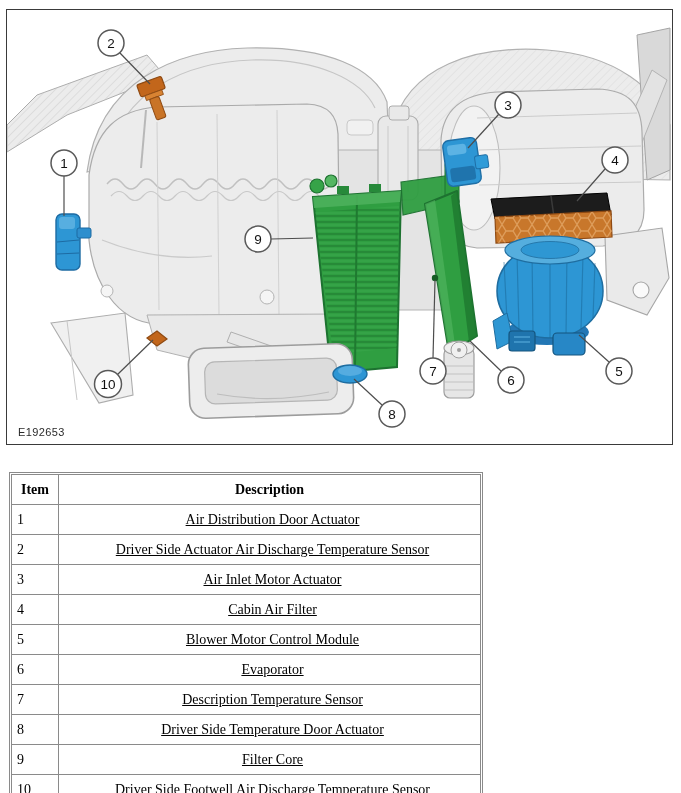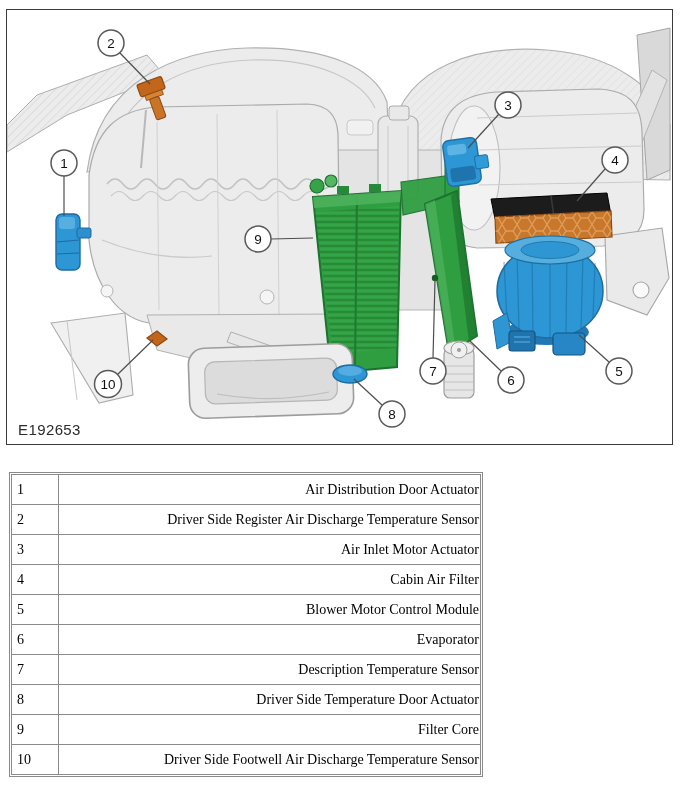--- a/index.html
+++ b/index.html
@@ -1,25 +1,25 @@
 <!DOCTYPE html>
 <html><head>
 <meta charset="utf-8">
 <style>
   html,body{margin:0;padding:0;background:#ffffff;}
   .page{position:relative;width:681px;height:793px;background:#fff;font-family:"Liberation Serif",serif;overflow:hidden;}
   .figure-frame{position:absolute;left:6px;top:9px;width:665px;height:434px;border:1px solid #3a3a3a;background:#fff;}
-  .figure-code{position:absolute;left:11px;bottom:6px;font-family:"Liberation Sans",sans-serif;font-size:15px;color:#2b2b2b;letter-spacing:.4px;}
+  .figure-code{position:absolute;left:11px;bottom:6px;font-family:"Liberation Sans",sans-serif;font-size:11px;color:#2b2b2b;letter-spacing:.4px;}
   .table-wrap{position:absolute;left:9px;top:472px;width:470px;border:1px solid #8a8a8a;padding:1px;background:#fff;}
   table.parts{border-collapse:collapse;width:100%;font-family:"Liberation Serif",serif;font-size:14px;color:#000;}
   table.parts th, table.parts td{border:1px solid #8a8a8a;height:27px;vertical-align:middle;}
   table.parts th{font-weight:bold;text-align:center;}
   table.parts col.c-item{width:47px;}
   table.parts td.item{padding-left:5px;text-align:left;}
-  table.parts td.desc{padding-left:7px;text-align:right;}
+  table.parts td.desc{padding-left:7px;text-align:center;text-decoration:underline;}
   svg text.callout-num{font-family:"Liberation Sans",sans-serif;font-size:13.5px;fill:#111;}
 </style>
 </head>
 <body>
 
 <div class="page">
 
   <div class="figure-frame">
     <svg width="665" height="434" viewBox="0 0 665 434" xmlns="http://www.w3.org/2000/svg">
       <defs>
@@ -241,27 +241,31 @@
     <div class="figure-code">E192653</div>
   </div>
 
   <div class="table-wrap">
     <table class="parts">
       <colgroup>
           <col class="c-item">
           <col>
         </colgroup>
       <tbody>
+          <tr>
+        <th>Item</th>
+        <th>Description</th>
+      </tr>
       <tr>
         <td class="item">1</td>
         <td class="desc">Air Distribution Door Actuator</td>
       </tr>
       <tr>
         <td class="item">2</td>
-        <td class="desc">Driver Side Register Air Discharge Temperature Sensor</td>
+        <td class="desc">Driver Side Actuator Air Discharge Temperature Sensor</td>
       </tr>
       <tr>
         <td class="item">3</td>
         <td class="desc">Air Inlet Motor Actuator</td>
       </tr>
       <tr>
         <td class="item">4</td>
         <td class="desc">Cabin Air Filter</td>
       </tr>
       <tr>

